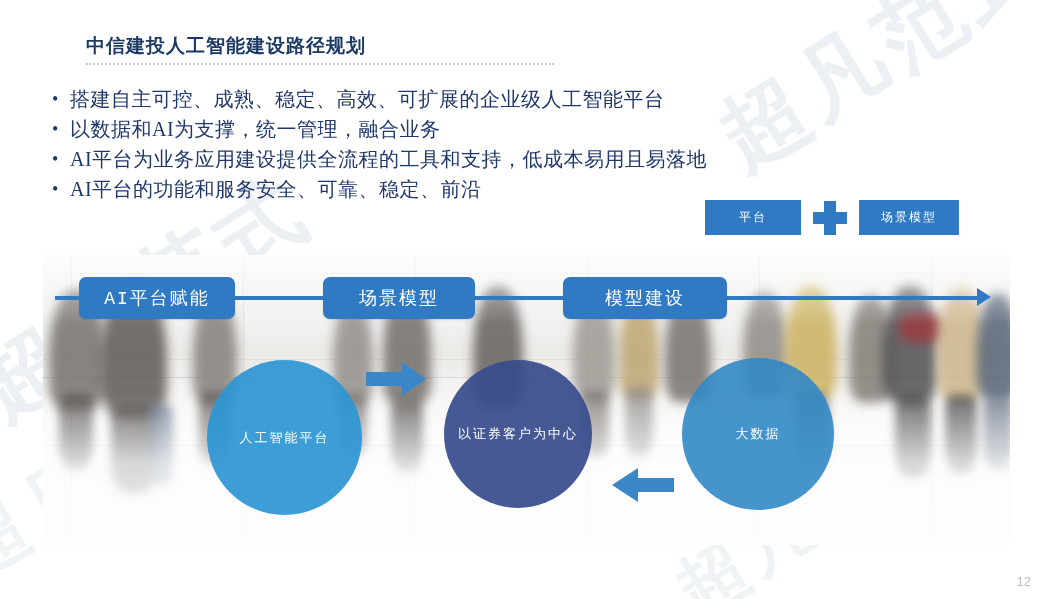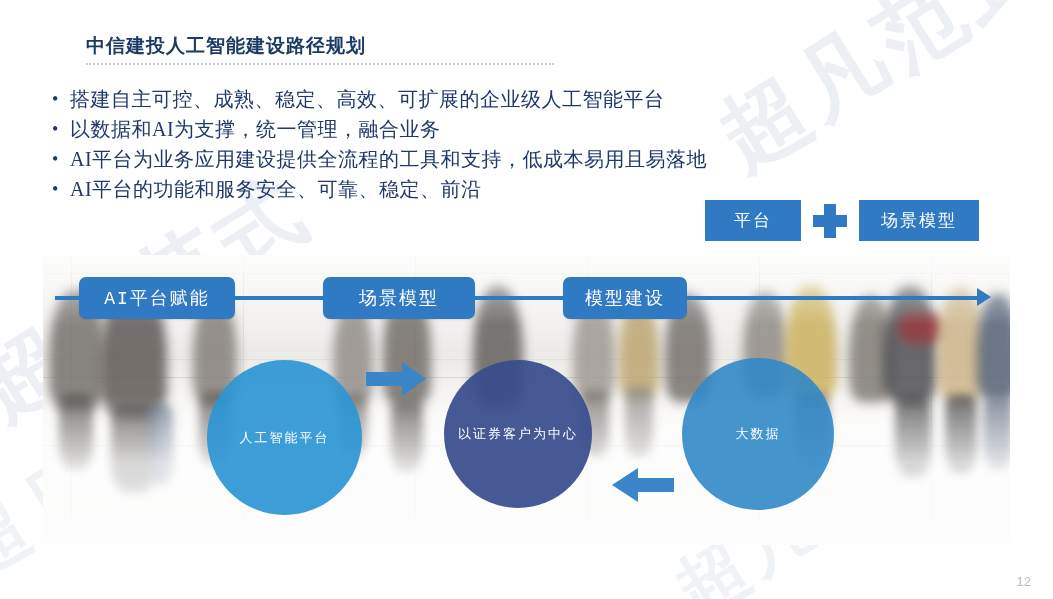--- a/index.html
+++ b/index.html
@@ -94,21 +94,21 @@
     position: absolute;
     left: 705px;
     top: 200px;
     display: flex;
     align-items: center;
     z-index: 6;
   }
   .badge-box {
     background: #2f7ac2;
     color: #ffffff;
-    font-size: 17px;
+    font-size: 12px;
     letter-spacing: 2px;
     padding: 9px 22px;
     min-width: 52px;
     text-align: center;
     font-family: "Liberation Serif", "DejaVu Serif", serif;
   }
   .plus-icon {
     position: relative;
     width: 34px;
     height: 34px;
@@ -249,21 +249,21 @@
     font-size: 18px;
     letter-spacing: 2px;
     display: flex;
     align-items: center;
     justify-content: center;
     font-family: Liberation Mono, monospace;
     box-shadow: 0 1px 2px rgba(0,0,0,.10);
   }
   #step-0 { left: 36px;  width: 156px; }
   #step-1 { left: 280px; width: 152px; }
-  #step-2 { left: 520px; width: 124px; }
+  #step-2 { left: 520px; width: 164px; }
   #step-3 { left: 758px; width: 152px; }
 
   
   #page-number {
     position: absolute;
     right: 22px;
     bottom: 10px;
     color: #b9bec4;
     font-size: 13px;
     font-family: "Liberation Sans", sans-serif;

